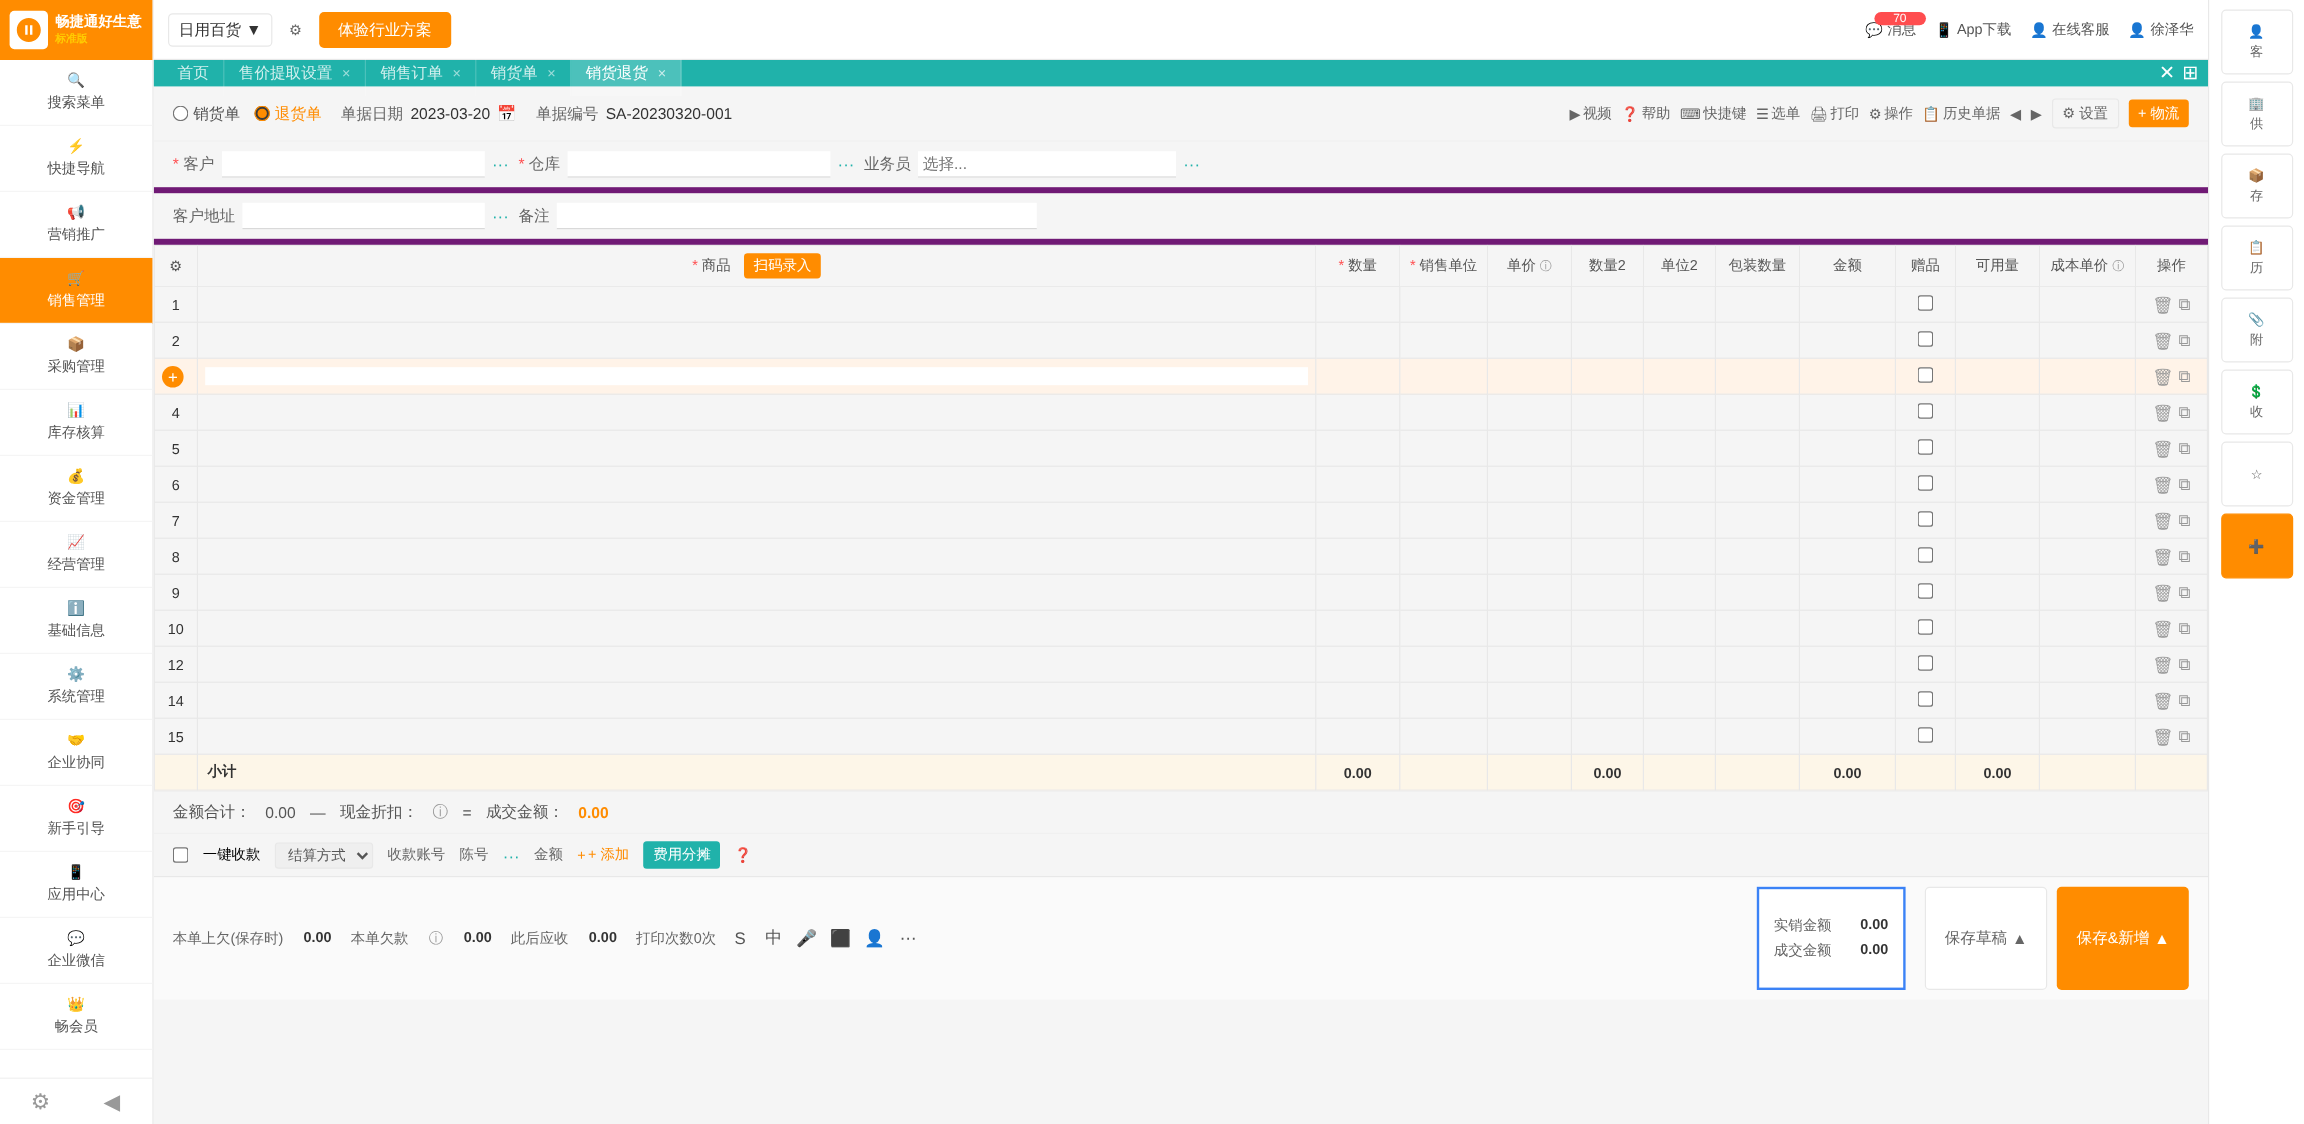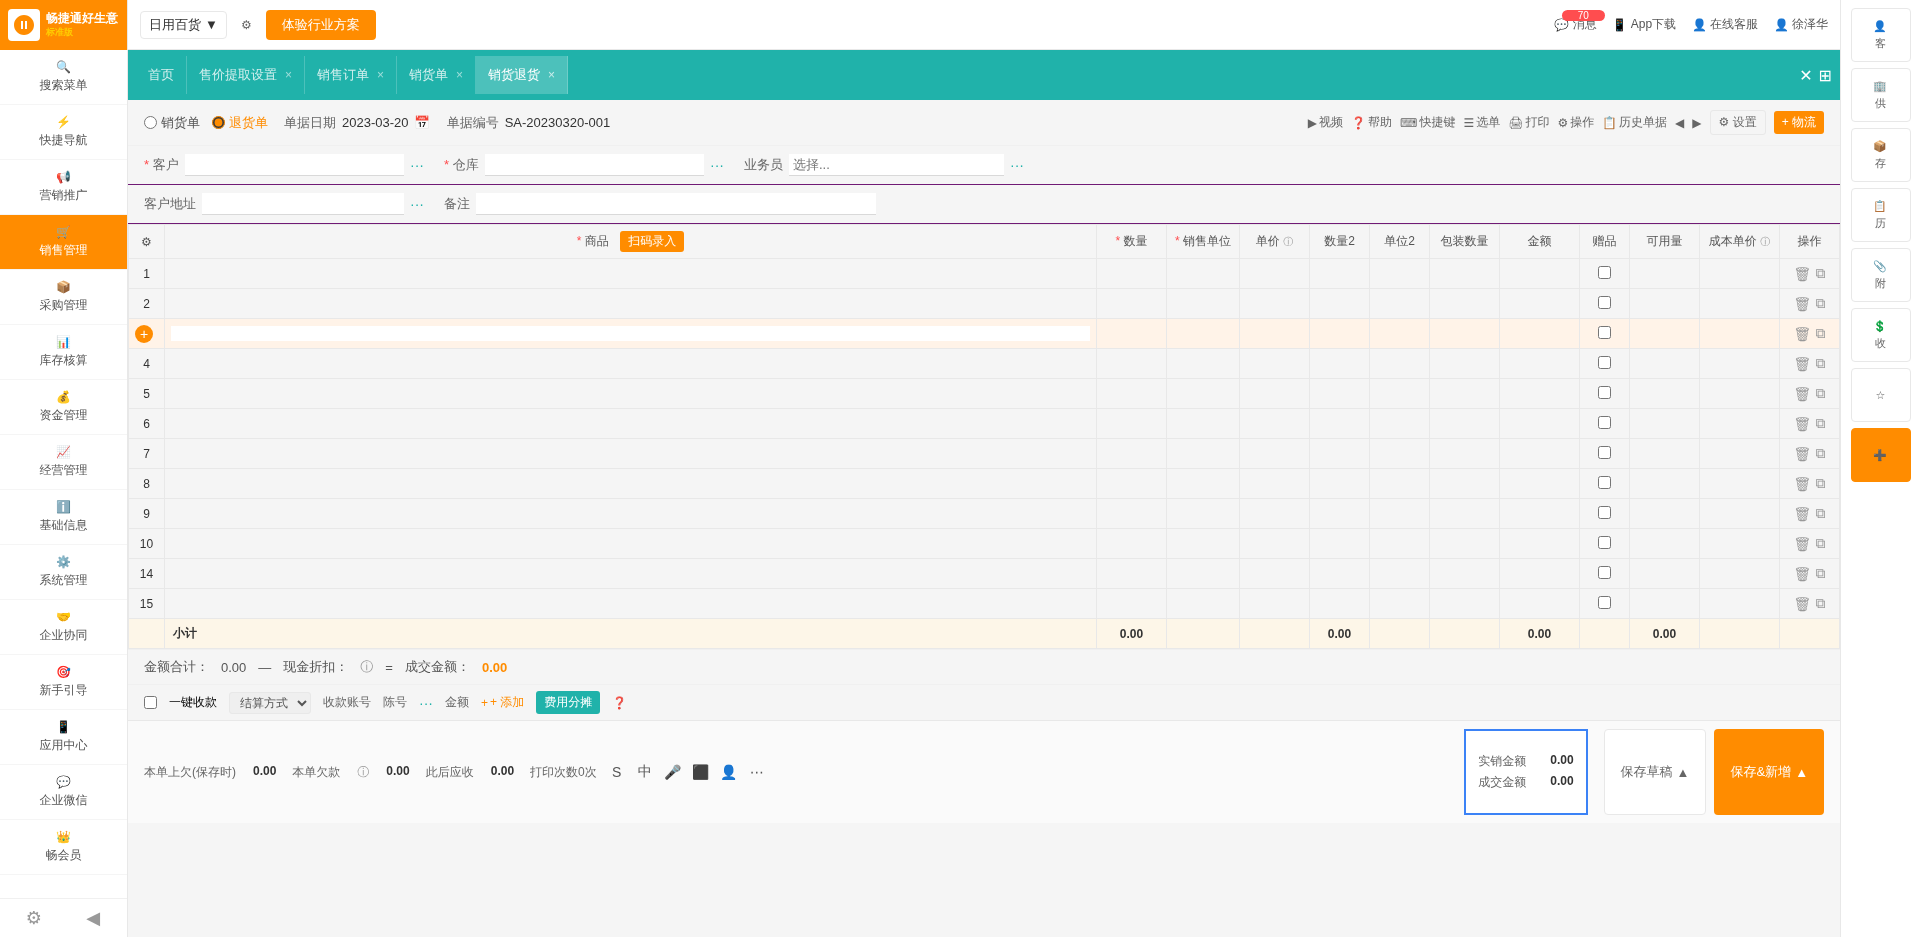--- a/index.html
+++ b/index.html
@@ -26,21 +26,21 @@
     .topbar { height: 50px; background: #fff; display: flex; align-items: center; padding: 0 12px; border-bottom: 1px solid #e8e8e8; gap: 8px; }
     .topbar-dropdown { display: flex; align-items: center; gap: 4px; padding: 4px 8px; border: 1px solid #e8e8e8; border-radius: 4px; cursor: pointer; color: #333; font-size: 13px; }
     .topbar-settings { padding: 4px 6px; cursor: pointer; color: #666; }
     .topbar-btn-primary { background: #ff8c00; color: #fff; border: none; padding: 6px 16px; border-radius: 4px; cursor: pointer; font-size: 13px; }
     .topbar-right { margin-left: auto; display: flex; align-items: center; gap: 16px; color: #555; font-size: 12px; }
     .topbar-msg { position: relative; cursor: pointer; display: flex; align-items: center; gap: 3px; }
     .badge { position: absolute; top: -6px; right: -8px; background: #ff4d4f; color: #fff; border-radius: 10px; font-size: 10px; padding: 0 16px; min-width: 16px; text-align: center; }
     .topbar-right-item { display: flex; align-items: center; gap: 3px; cursor: pointer; }
 
     
-    .tabbar { background: #20b2aa; display: flex; align-items: center; padding: 0 8px; height: 50px; }
+    .tabbar { background: #20b2aa; display: flex; align-items: center; padding: 0 8px; height: 22px; }
     .tab { padding: 0 12px; height: 38px; display: flex; align-items: center; gap: 4px; color: rgba(255,255,255,0.8); cursor: pointer; font-size: 13px; border-right: 1px solid rgba(255,255,255,0.2); }
     .tab.active { background: rgba(255,255,255,0.2); color: #fff; }
     .tab-close { margin-left: 4px; font-size: 12px; opacity: 0.7; }
     .tabbar-controls { margin-left: auto; display: flex; gap: 6px; }
     .tabbar-ctrl { color: #fff; cursor: pointer; font-size: 16px; }
 
     
     .form-header { padding: 10px 16px; border-bottom: 1px solid #f0f0f0; display: flex; align-items: center; gap: 16px; }
     .radio-group { display: flex; gap: 12px; align-items: center; }
     .radio-item { display: flex; align-items: center; gap: 4px; cursor: pointer; font-size: 13px; color: #555; }
@@ -48,21 +48,21 @@
     .radio-item.selected { color: #ff8c00; }
     .date-field { display: flex; align-items: center; gap: 6px; font-size: 13px; color: #333; }
     .date-label { color: #666; }
     .code-field { display: flex; align-items: center; gap: 6px; font-size: 13px; color: #333; }
     .header-actions { margin-left: auto; display: flex; gap: 8px; align-items: center; font-size: 12px; color: #666; }
     .header-action-item { display: flex; align-items: center; gap: 2px; cursor: pointer; }
     .btn-setting { background: none; border: 1px solid #e8e8e8; padding: 3px 8px; border-radius: 3px; cursor: pointer; font-size: 12px; color: #666; }
     .btn-add-goods { background: #ff8c00; color: #fff; border: none; padding: 3px 8px; border-radius: 3px; cursor: pointer; font-size: 12px; }
 
     
-    .form-row { padding: 8px 16px; display: flex; align-items: flex-end; gap: 20px; border-bottom: 1px solid #701a75; }
+    .form-row { padding: 8px 16px; display: flex; align-items: flex-end; gap: 8px; border-bottom: 5px solid #701a75; }
     .form-field { display: flex; align-items: center; gap: 6px; min-width: 280px; }
     .form-label { color: #666; font-size: 13px; white-space: nowrap; }
     .form-label.required::before { content: "* "; color: #ff4d4f; }
     .form-input { flex: 1; border: none; border-bottom: 1px solid #d9d9d9; padding: 3px 4px; font-size: 13px; color: #333; outline: none; min-width: 140px; }
     .form-dots { color: #20b2aa; cursor: pointer; font-size: 14px; }
     .scan-btn { background: #ff8c00; color: #fff; border: none; padding: 2px 8px; border-radius: 3px; font-size: 12px; cursor: pointer; margin-left: 8px; }
 
     .data-table { width: 100%; border-collapse: collapse; font-size: 12px; }
     .data-table th { background: #f5f5f5; border: 1px solid #e8e8e8; padding: 6px 8px; text-align: center; color: #555; font-weight: normal; white-space: nowrap; position: sticky; top: 0; z-index: 1; }
     .data-table td { border: 1px solid #e8e8e8; padding: 4px 6px; text-align: center; color: #333; height: 30px; }
@@ -580,20 +580,40 @@
               <td></td>
               <td></td>
               <td>
                 <div class="table-actions">
       <button class="action-btn">🗑</button>
       <button class="action-btn">⧉</button>
     </div>
               </td>
             </tr>
             <tr>
+              <td class="row-num">12</td>
+              <td></td>
+              <td></td>
+              <td></td>
+              <td></td>
+              <td></td>
+              <td></td>
+              <td></td>
+              <td></td>
+              <td class="checkbox-cell"><input type="checkbox" style=""></td>
+              <td></td>
+              <td></td>
+              <td>
+                <div class="table-actions">
+      <button class="action-btn">🗑</button>
+      <button class="action-btn">⧉</button>
+    </div>
+              </td>
+            </tr>
+            <tr>
               <td class="row-num">14</td>
               <td></td>
               <td></td>
               <td></td>
               <td></td>
               <td></td>
               <td></td>
               <td></td>
               <td></td>
               <td class="checkbox-cell"><input type="checkbox" style=""></td>

